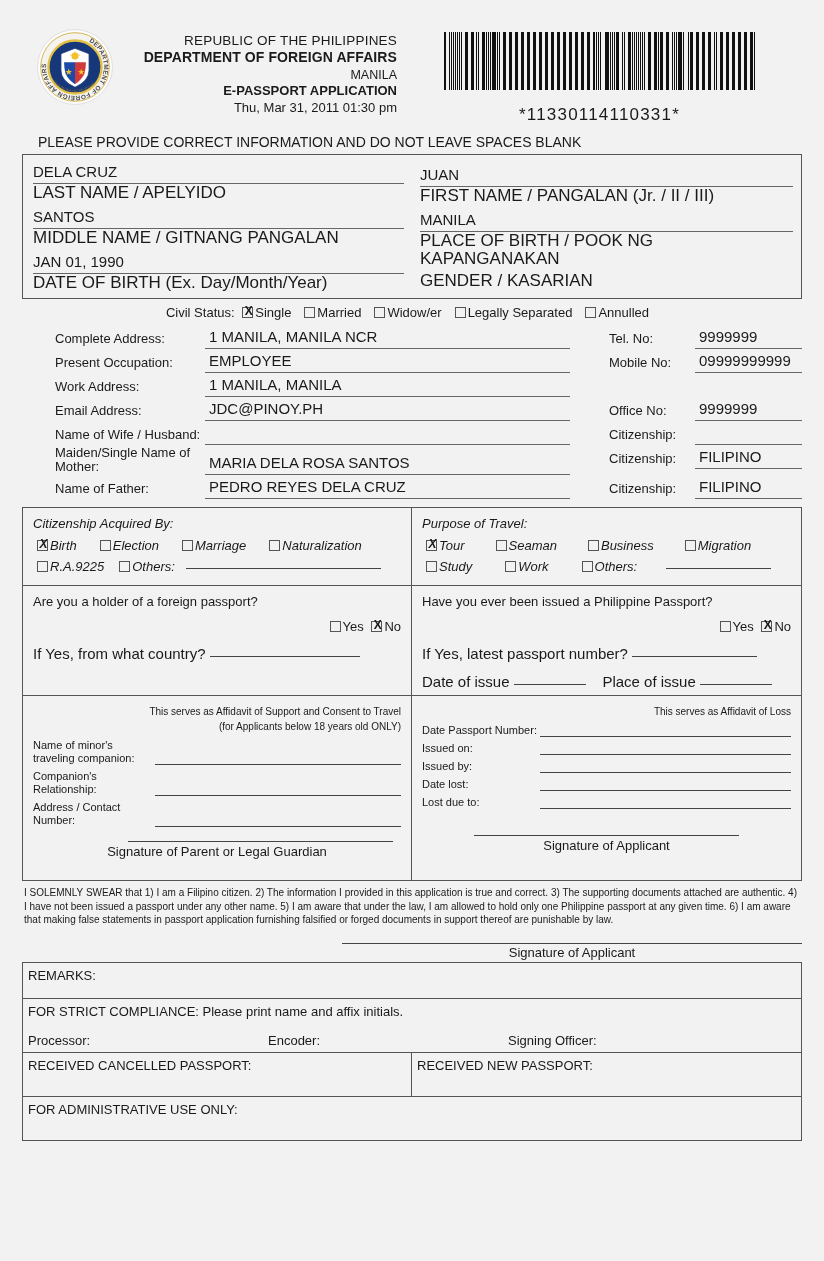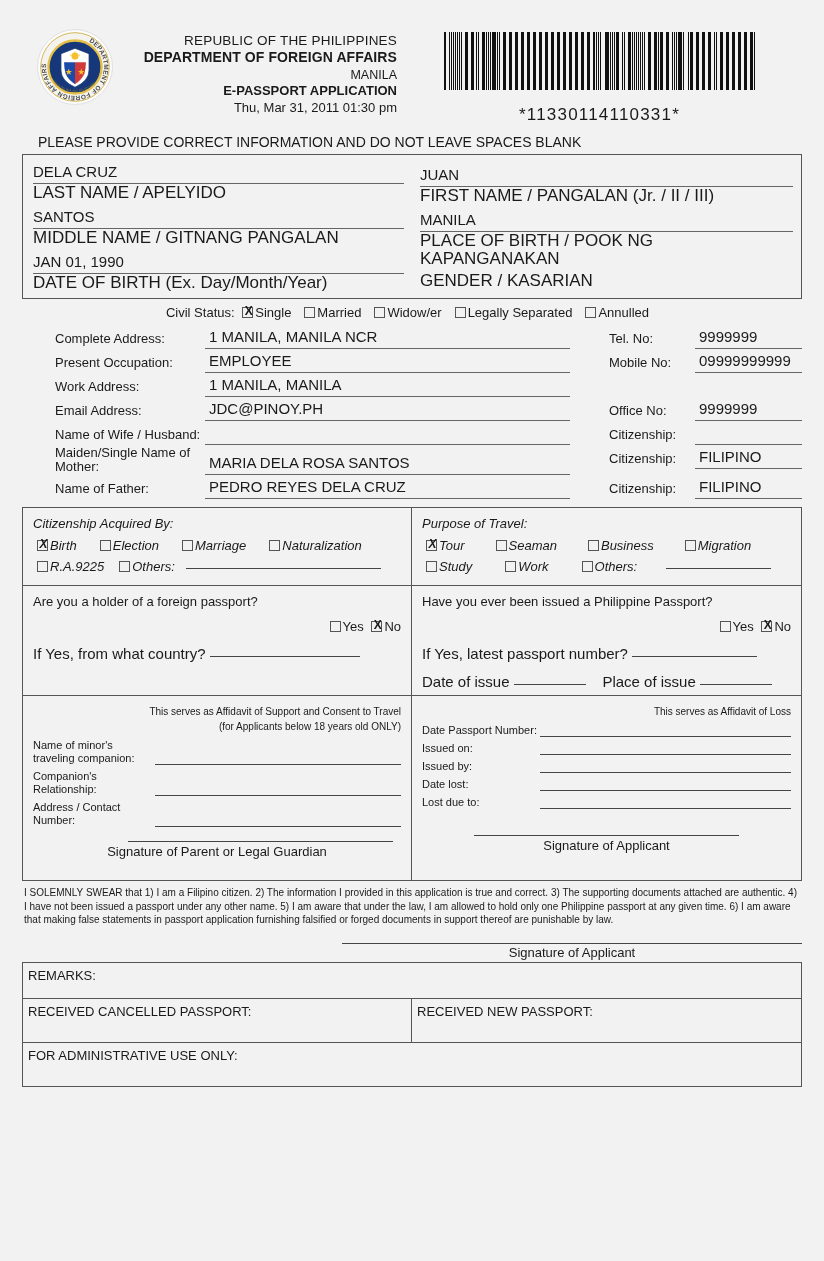--- a/index.html
+++ b/index.html
@@ -557,20 +557,28 @@
 
   <div class="oath">I SOLEMNLY SWEAR that 1) I am a Filipino citizen. 2) The information I provided in this application is true and correct. 3) The supporting documents attached are authentic. 4) I have not been issued a passport under any other name. 5) I am aware that under the law, I am allowed to hold only one Philippine passport at any given time. 6) I am aware that making false statements in passport application furnishing falsified or forged documents in support thereof are punishable by law.</div>
 
   <div class="final-sig">
     <div class="sl"></div>
     <div class="sc">Signature of Applicant</div>
   </div>
 
   <div class="admin">
     <div class="arow2 h36">REMARKS:</div>
+    <div class="arow2 h54">
+      <div>FOR STRICT COMPLIANCE: Please print name and affix initials.</div>
+      <div class="proc-row">
+        <div class="p1">Processor:</div>
+        <div class="p2">Encoder:</div>
+        <div>Signing Officer:</div>
+      </div>
+    </div>
     <div class="arow2 split h44">
       <div class="c1">RECEIVED CANCELLED PASSPORT:</div>
       <div class="c2">RECEIVED NEW PASSPORT:</div>
     </div>
     <div class="arow2 h44">FOR ADMINISTRATIVE USE ONLY:</div>
   </div>
 
 </div>
 
 </body></html>

